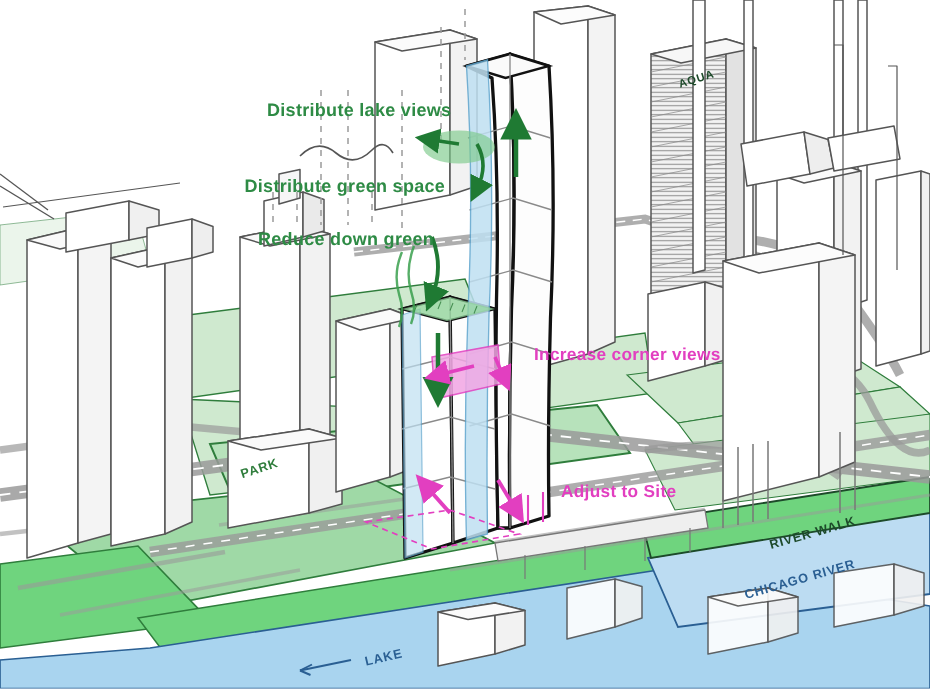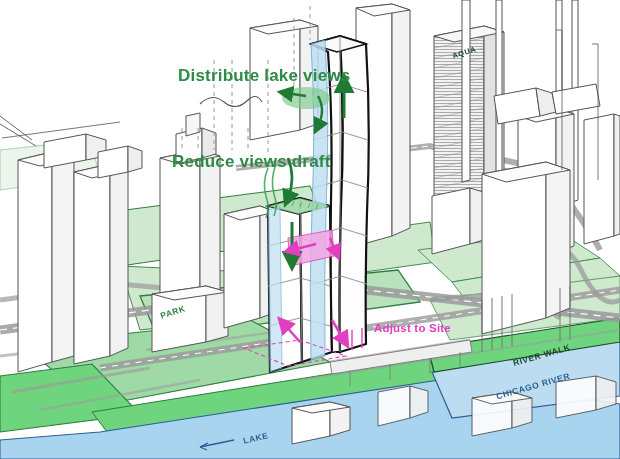--- a/index.html
+++ b/index.html
@@ -1,21 +1,21 @@
 <!DOCTYPE html>
 <html><head>
 <meta charset="utf-8">
 <style>
   html,body{margin:0;padding:0;background:#fff;}
   body{width:620px;height:459px;overflow:hidden;
        font-family:"Liberation Sans",sans-serif;}
   #stage{position:relative;width:620px;height:459px;background:#ffffff;overflow:hidden;}
   #stage svg{position:absolute;left:0;top:0;}
   .lbl{position:absolute;white-space:nowrap;font-weight:bold;letter-spacing:.2px;}
-  .lbl-green{color:#2e8b45;font-size:17px;}
+  .lbl-green{color:#2e8b45;font-size:12px;}
   .lbl-pink{color:#e23fc0;font-size:11.5px;}
   .site-lbl{position:absolute;white-space:nowrap;font-weight:bold;font-size:8.5px;letter-spacing:.6px;}
   .site-green{color:#2f7d3c;}
   .site-blue{color:#2a5f93;}
   .site-dark{color:#1d4a2a;}
 </style>
 </head>
 <body>
 
 <div id="stage">
@@ -286,23 +286,25 @@
     <path d="M232 441 L202 448" stroke="#2a5f93" stroke-width="1.4" fill="none" marker-end="url(#mPink)" opacity="0"></path>
     <g stroke="#2a5f93" stroke-width="1.3" fill="none">
       <path d="M234 440 L200 447"></path>
       <path d="M200 447 L208 443"></path>
       <path d="M200 447 L207 450"></path>
     </g>
   </svg>
 
   <div class="lbl lbl-green" style="left:178px;top:66px;">Distribute lake views</div>
 
-
-  <div class="lbl lbl-green" style="left:172px;top:152px;">Reduce views draft</div>
-
+  <div class="lbl lbl-green" style="left:163px;top:117px;">Distribute green space</div>
+
+  <div class="lbl lbl-green" style="left:172px;top:152px;">Reduce down green</div>
+
+  <div class="lbl lbl-pink" style="left:356px;top:231px;">Increase corner views</div>
 
   <div class="lbl lbl-pink" style="left:374px;top:322px;">Adjust to Site</div>
 
   <div class="site-lbl site-green" style="left:160px;top:307px;transform:rotate(-18deg);">PARK</div>
 
   <div class="site-lbl site-dark" style="left:512px;top:350px;transform:rotate(-16deg);">RIVER WALK</div>
 
   <div class="site-lbl site-blue" style="left:495px;top:381px;transform:rotate(-16deg);">CHICAGO RIVER</div>
 
   <div class="site-lbl site-blue" style="left:243px;top:433px;transform:rotate(-13deg);">LAKE</div>

